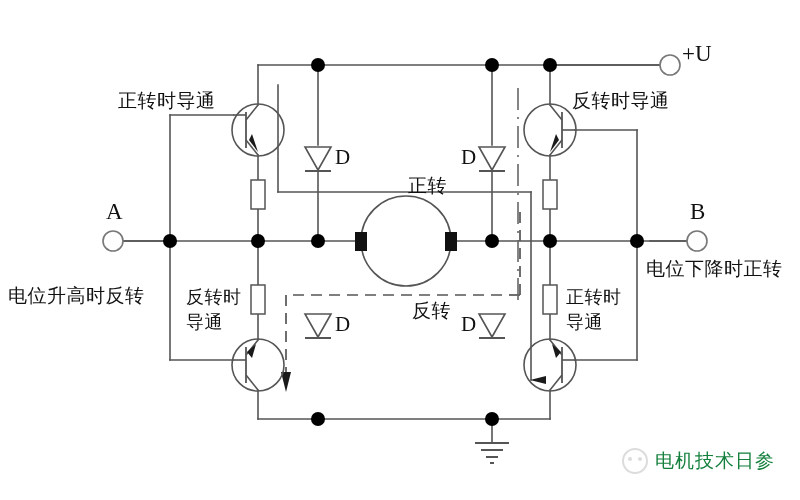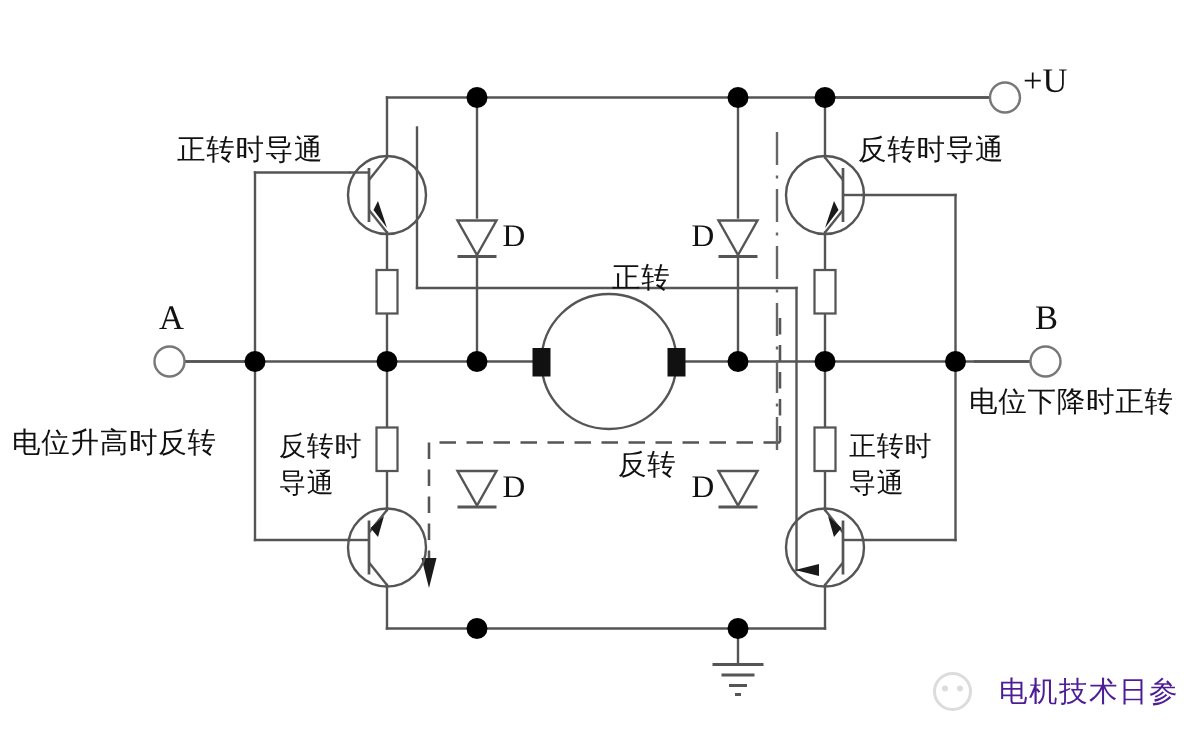--- a/index.html
+++ b/index.html
@@ -4,22 +4,22 @@
 <style>
   html,body{margin:0;padding:0;background:#ffffff;}
   body{width:800px;height:500px;overflow:hidden;font-family:"Liberation Serif",serif;}
   #stage{position:relative;width:800px;height:500px;background:#ffffff;}
   svg#circuit{position:absolute;left:0;top:0;width:800px;height:500px;}
   .lbl{position:absolute;color:#111111;font-family:"Liberation Serif",serif;white-space:nowrap;}
   .cn{font-size:19px;line-height:25px;letter-spacing:0.5px;}
   .cn-sm{font-size:18px;line-height:24px;letter-spacing:0.5px;}
   .term{font-size:23px;font-family:"Liberation Serif",serif;}
   .dlab{font-size:21px;font-family:"Liberation Serif",serif;}
-  .wmark{position:absolute;display:flex;align-items:flex-end;gap:18px;
-         color:#4c1d95;font-size:19px;font-family:"Liberation Sans",sans-serif;
+  .wmark{position:absolute;display:flex;align-items:flex-end;gap:7px;
+         color:#15803d;font-size:19px;font-family:"Liberation Sans",sans-serif;
          letter-spacing:1px;}
   .wmark .wicon{width:22px;height:22px;border:2px solid #dcdcdc;border-radius:50%;
                 display:inline-block;position:relative;}
   .wmark .wicon:before{content:"";position:absolute;left:4px;top:7px;width:4px;height:4px;
                 border-radius:50%;background:#dcdcdc;}
   .wmark .wicon:after{content:"";position:absolute;right:4px;top:7px;width:4px;height:4px;
                 border-radius:50%;background:#dcdcdc;}
 </style>
 </head>
 <body>

